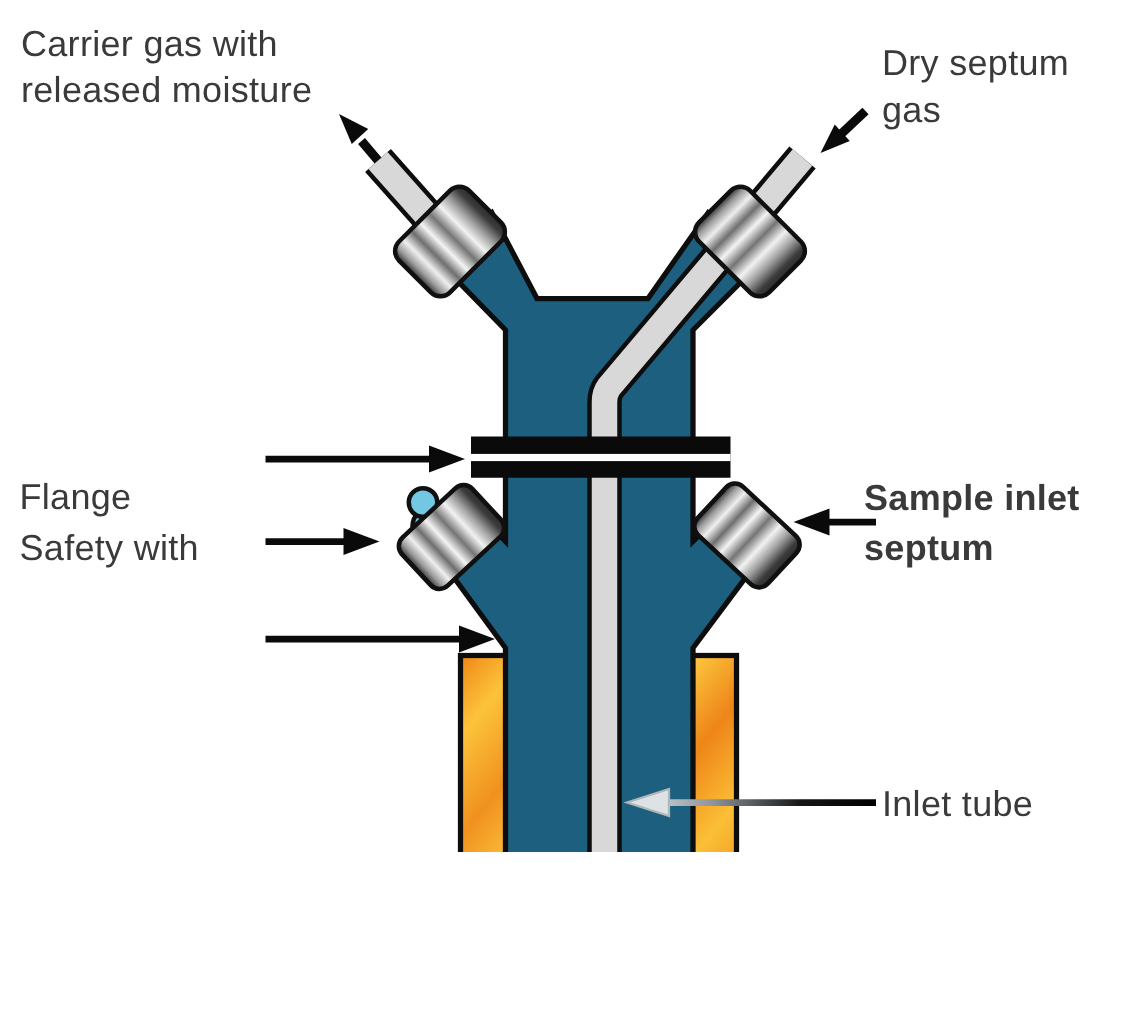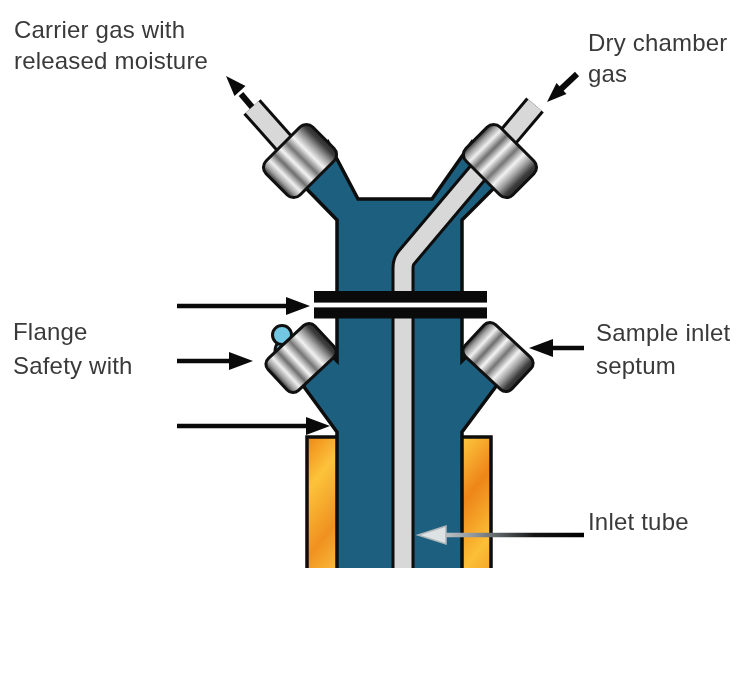--- a/index.html
+++ b/index.html
@@ -126,26 +126,26 @@
     </g>
     <g>
       <line x1="584" y1="535" x2="444" y2="535" stroke="url(#fadeShaft)" stroke-width="4.5"></line>
       <polygon points="446,526 446,544 418,535" fill="#dde2e5" stroke="#aeb6ba" stroke-width="1.5"></polygon>
     </g>
   </svg>
 
   <div class="label" style="left:14px;top:14px;">Carrier gas with
 released moisture</div>
 
-  <div class="label" style="left:588px;top:27px;">Dry chamber
+  <div class="label" style="left:588px;top:27px;">Dry septum
 gas</div>
 
   <div class="label" style="left:13px;top:300px;margin-top:16px;">Flange</div>
 
   <div class="label" style="left:13px;top:350px;">Safety with</div>
 
 
 
-  <div class="label" style="left:596px;top:316px;line-height:33px;">Sample inlet
+  <div class="label" style="left:576px;top:316px;line-height:33px;font-weight:bold;">Sample inlet
 septum</div>
 
-  <div class="label" style="left:588px;top:506px;">Inlet tube</div>
+  <div class="label" style="left:588px;top:521px;">Inlet tube</div>
 </div>
 
 </body></html>

